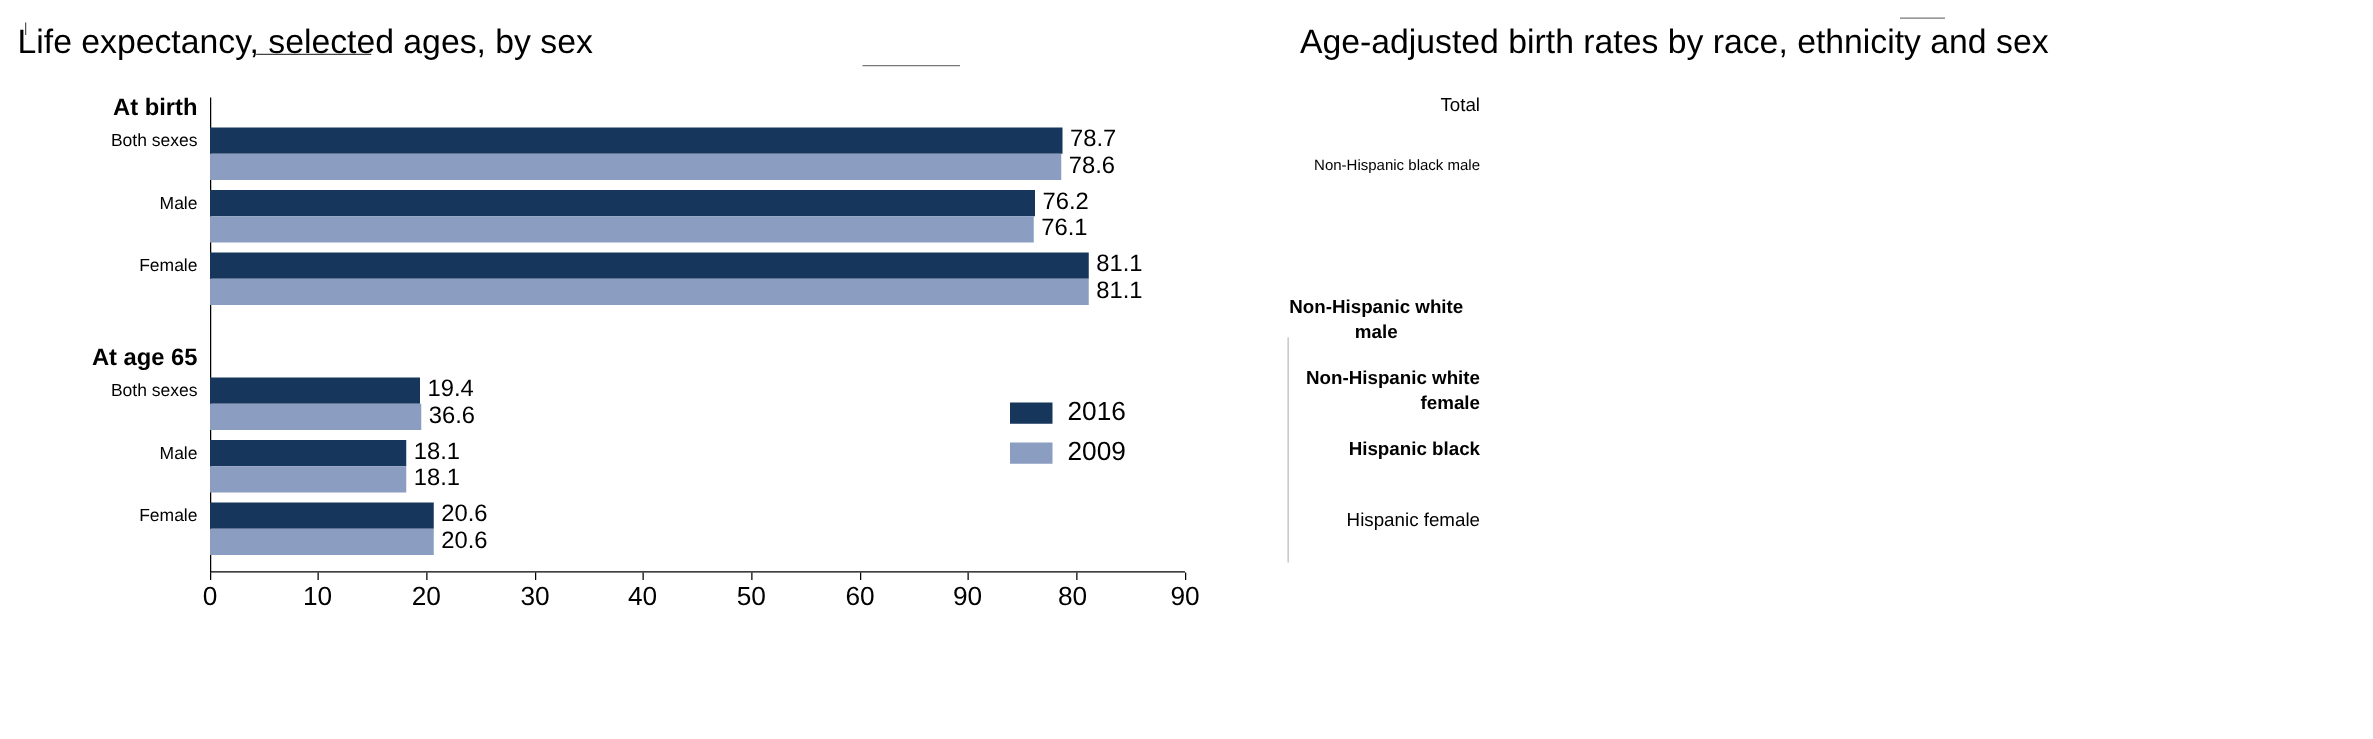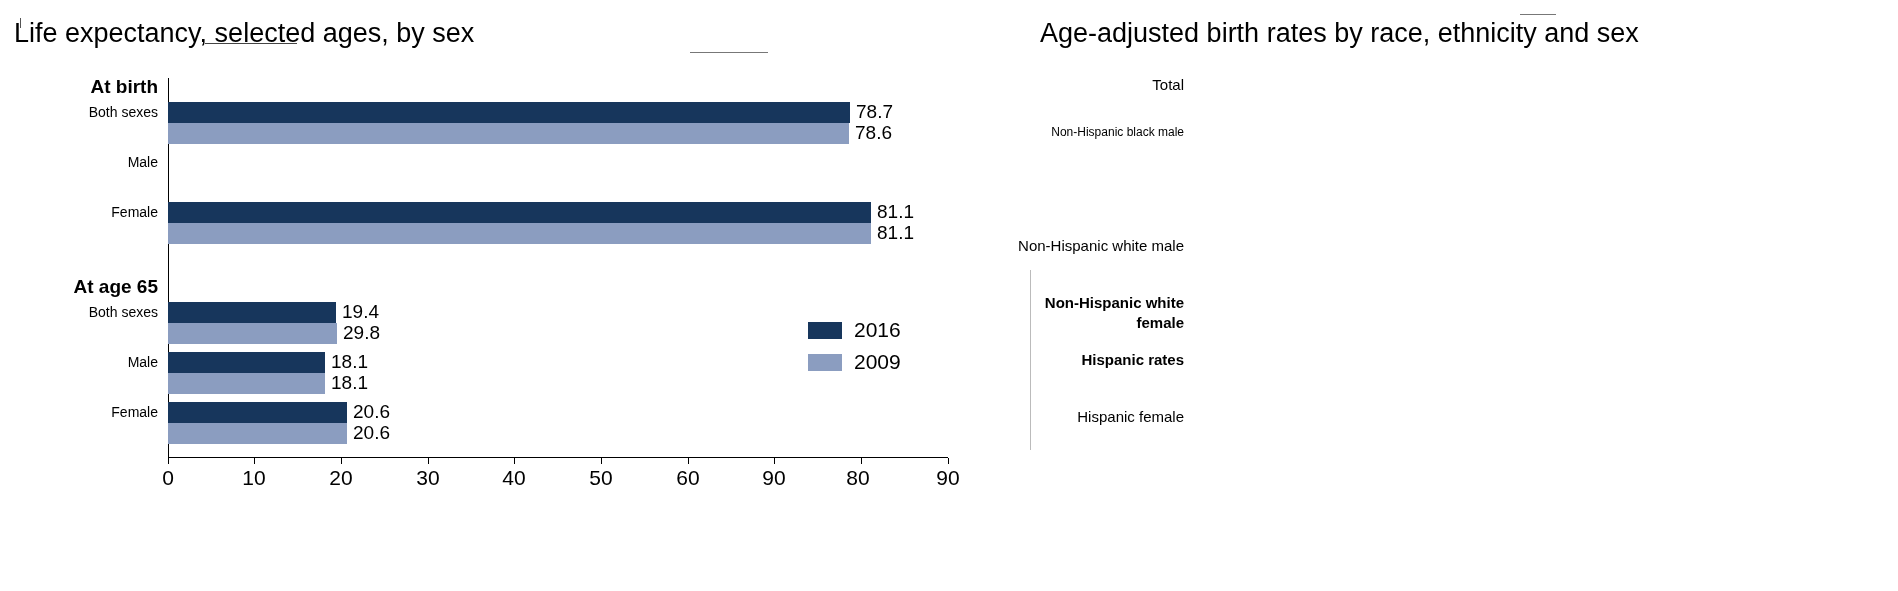--- a/index.html
+++ b/index.html
@@ -161,36 +161,44 @@
 
       <div class="group" style="top: 24px;">
         <div class="pair" style="height:42px;">
           <div class="bar y2016" style="width: 682px;"></div>
           <div class="bar y2017" style="width: 681px;"></div>
           <div class="bar-value v2016" style="left: 688px;">78.7</div>
           <div class="bar-value v2017" style="left: 687px;">78.6</div>
         </div>
       </div>
 
+      <div class="group" style="top: 74px;">
+        <div class="pair" style="height:42px;">
+          <div class="bar y2016" style="width: 660px;"></div>
+          <div class="bar y2017" style="width: 659px;"></div>
+          <div class="bar-value v2016" style="left: 666px;">76.2</div>
+          <div class="bar-value v2017" style="left: 665px;">76.1</div>
+        </div>
+      </div>
 
       <div class="group" style="top: 124px;">
         <div class="pair" style="height:42px;">
           <div class="bar y2016" style="width: 703px;"></div>
           <div class="bar y2017" style="width: 703px;"></div>
           <div class="bar-value v2016" style="left: 709px;">81.1</div>
           <div class="bar-value v2017" style="left: 709px;">81.1</div>
         </div>
       </div>
 
       <div class="group" style="top: 224px;">
         <div class="pair" style="height:42px;">
           <div class="bar y2016" style="width: 168px;"></div>
           <div class="bar y2017" style="width: 169px;"></div>
           <div class="bar-value v2016" style="left: 174px;">19.4</div>
-          <div class="bar-value v2017" style="left: 175px;">29.8</div>
+          <div class="bar-value v2017" style="left: 175px;">36.6</div>
         </div>
       </div>
 
       <div class="group" style="top: 274px;">
         <div class="pair" style="height:42px;">
           <div class="bar y2016" style="width: 157px;"></div>
           <div class="bar y2017" style="width: 157px;"></div>
           <div class="bar-value v2016" style="left: 163px;">18.1</div>
           <div class="bar-value v2017" style="left: 163px;">18.1</div>
         </div>
@@ -249,19 +257,19 @@
     <div class="cat-label" style="left: 0px; top: 352px; width: 158px;">Male</div>
     <div class="cat-label" style="left: 0px; top: 402px; width: 158px;">Female</div>
   </div>
 
   <div class="panel" id="panel-right">
 
     <div class="panel-title" id="title-right">Age-adjusted birth rates by race, ethnicity and sex</div>
 
     <div class="cat-label" style="left: 8px; top: 75px; width: 166px; font-size:15px;">Total</div>
     <div class="cat-label multiline" style="left: 8px; top: 122px; width: 166px; font-size:12px; text-align:right;">Non-Hispanic black male</div>
-    <div class="cat-label multiline" style="left: 8px; top: 236px; width: 166px; font-size:15px; text-align:right; font-weight:normal;">Non-Hispanic white male</div>
+    <div class="cat-label multiline" style="left: 8px; top: 236px; width: 166px; font-size:15px; text-align:center; font-weight:bold;">Non-Hispanic white male</div>
     <div class="cat-label multiline" style="left: 8px; top: 293px; width: 166px; font-size:15px; text-align:right; font-weight:bold;">Non-Hispanic white female</div>
-    <div class="cat-label multiline" style="left: 8px; top: 350px; width: 166px; font-size:15px; text-align:right; font-weight:bold;">Hispanic rates</div>
+    <div class="cat-label multiline" style="left: 8px; top: 350px; width: 166px; font-size:15px; text-align:right; font-weight:bold;">Hispanic black</div>
     <div class="cat-label multiline" style="left: 8px; top: 407px; width: 166px; font-size:15px; text-align:right;">Hispanic female</div>
   </div>
 
 </div>
 
 </body></html>

